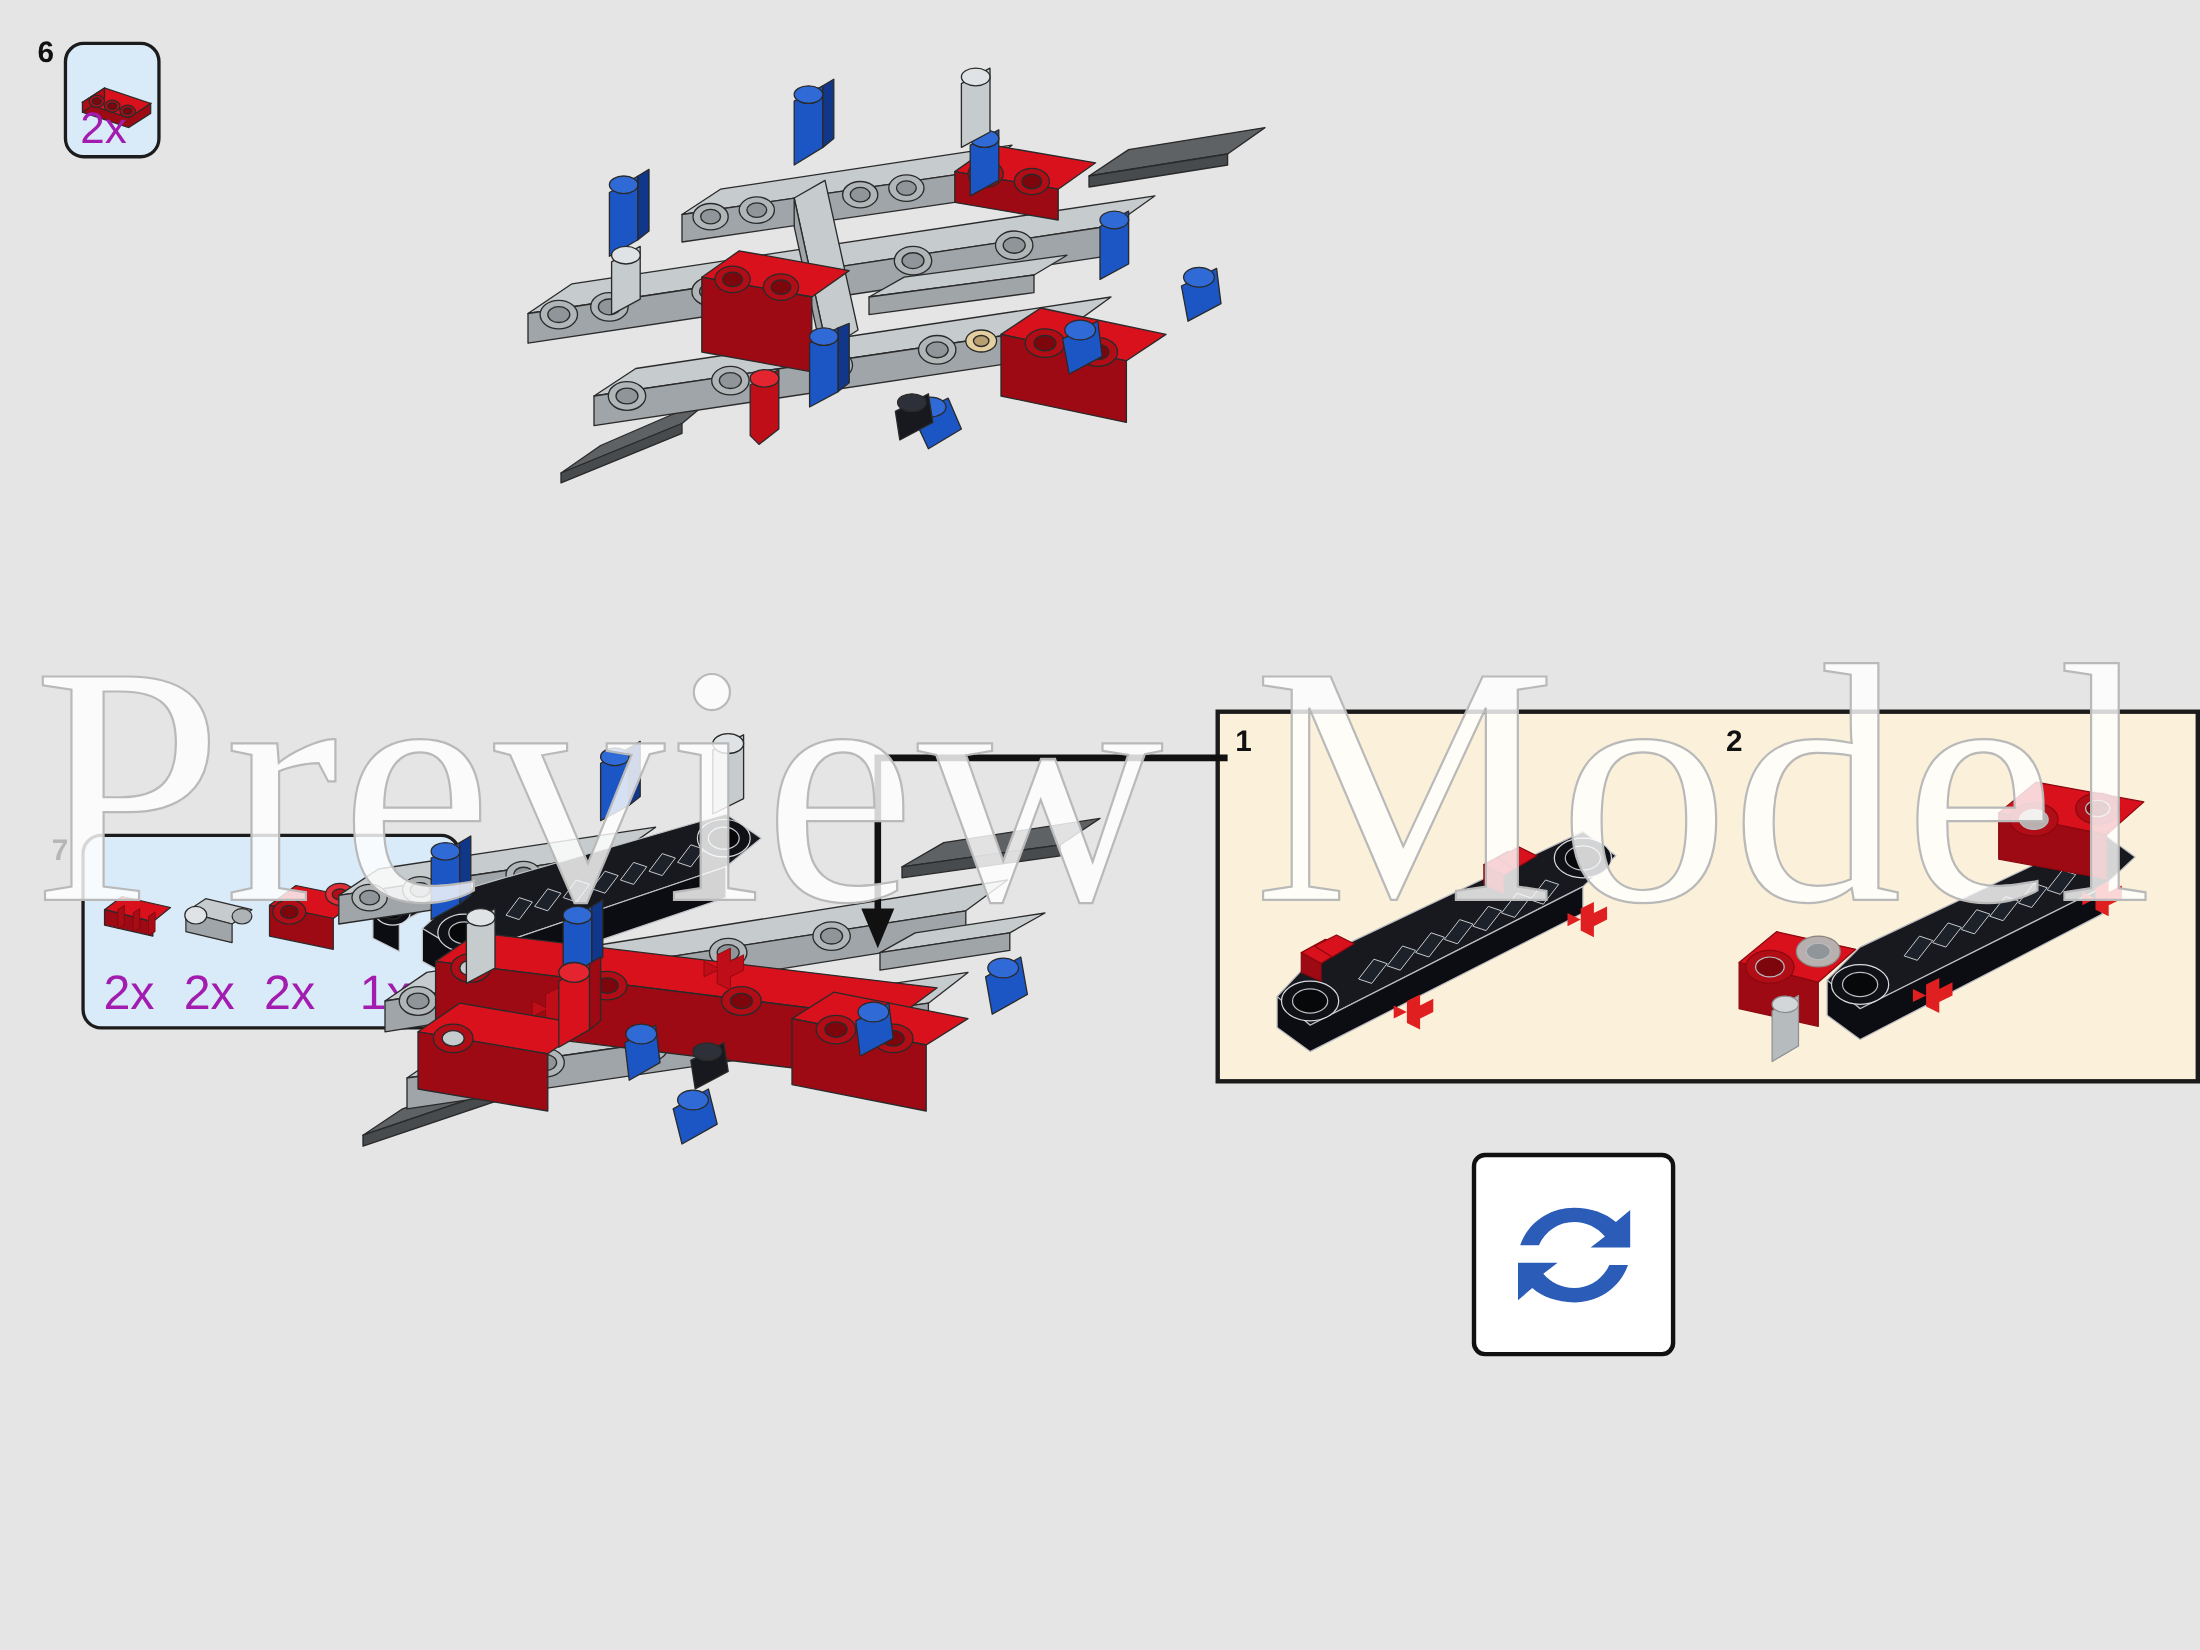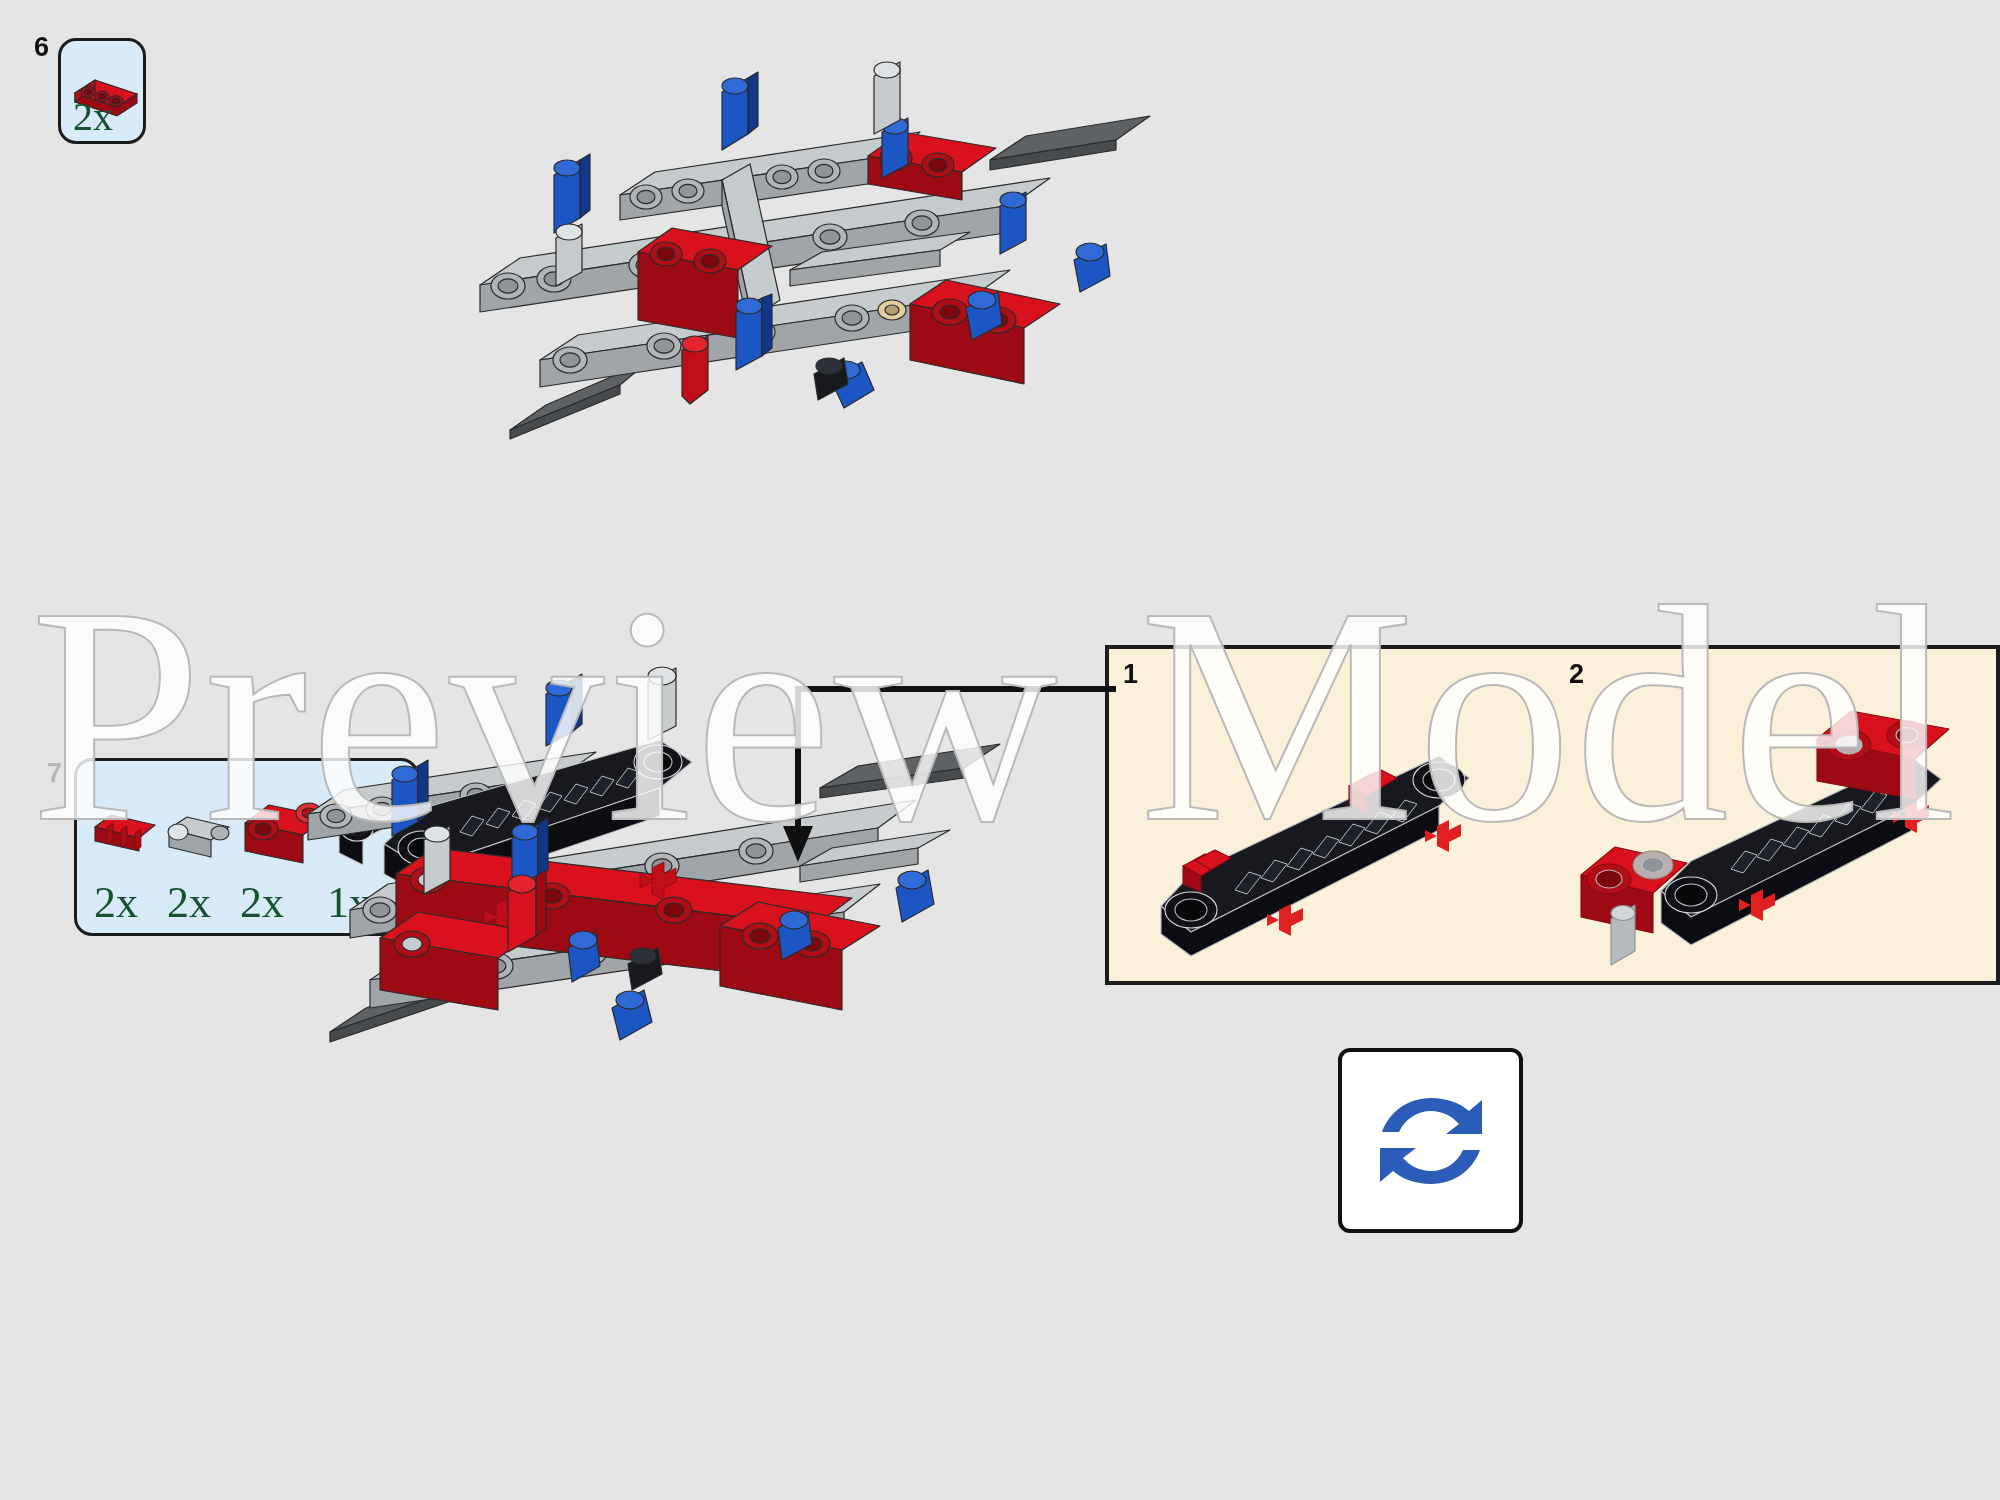--- a/index.html
+++ b/index.html
@@ -54,23 +54,23 @@
     font-weight: 700;
     color: #111;
     line-height: 1;
   }
   .step-num.ghost { color: #b6b6b6; }
 
   .qty {
     position: absolute;
     font-size: 44px;
     font-weight: 400;
-    color: #14532d;
+    color: #a21caf;
     line-height: 1;
-    font-family: Liberation Serif, serif;
+    font-family: Liberation Sans, sans-serif;
   }
 
   
   .substep-panel {
     position: absolute;
     left: 1105px;
     top: 645px;
     width: 895px;
     height: 340px;
     background: #fbf0d9;

